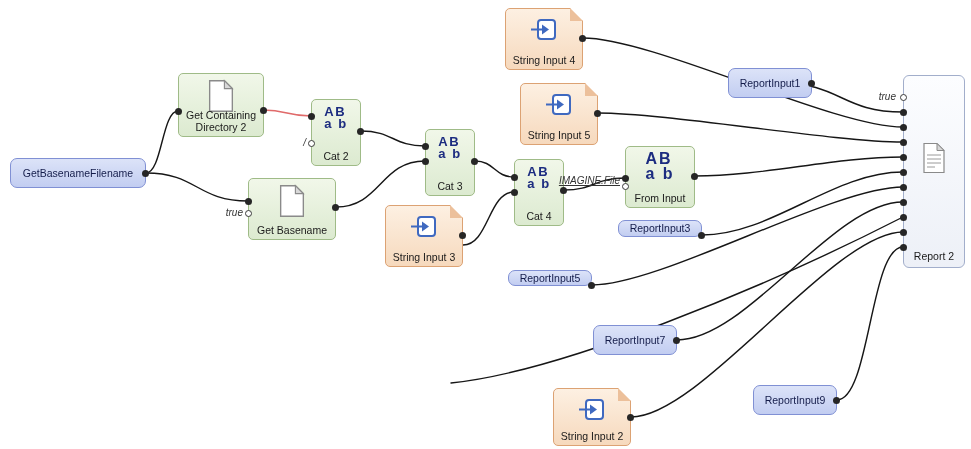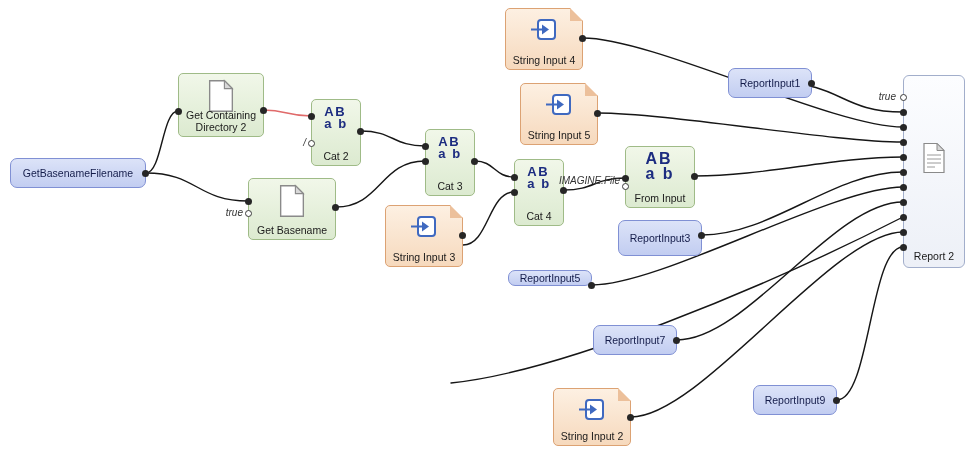--- a/index.html
+++ b/index.html
@@ -193,21 +193,21 @@
             <line x1="2" y1="14.5" x2="13" y2="14.5" stroke="#3f69c0" stroke-width="2"></line>
             <path d="M13 9.5 L20 14.5 L13 19.5 Z" fill="#3f69c0"></path>
           </svg></div>
         <div class="label">String Input 2</div>
         <div class="port filled right" style="top: 25px;"></div>
       </div>
       <div class="node param" style="left: 695px; top: 68px; width: 84px; height: 30px; margin-left: 33px;">
         <div class="label">ReportInput1</div>
         <div class="port filled right" style="top: 11px;"></div>
       </div>
-      <div class="node param" style="left: 618px; top: 220px; width: 84px; height: 36px;">
+      <div class="node param" style="left: 618px; top: 220px; width: 84px; height: 17px;">
         <div class="label">ReportInput3</div>
         <div class="port filled right" style="top: 11px;"></div>
       </div>
       <div class="node param" style="left: 508px; top: 270px; width: 84px; height: 16px;">
         <div class="label">ReportInput5</div>
         <div class="port filled right" style="top: 11px;"></div>
       </div>
       <div class="node param" style="left: 593px; top: 325px; width: 84px; height: 30px;">
         <div class="label">ReportInput7</div>
         <div class="port filled right" style="top: 11px;"></div>
@@ -237,16 +237,16 @@
         <div class="port filled left" style="top: 108px;"></div>
         <div class="port filled left" style="top: 123px;"></div>
         <div class="port filled left" style="top: 138px;"></div>
         <div class="port filled left" style="top: 153px;"></div>
         <div class="port filled left" style="top: 168px;"></div>
       </div>
     </div>
   <div id="annotation-layer">
       <div class="annotation" style="left: 203px; top: 207px; width: 40px; text-align: right;">true</div>
       <div class="annotation" style="left: 288px; top: 137px; width: 18px; text-align: right;">/</div>
-      <div class="annotation" style="left: 542px; top: 175px; width: 78px; text-align: right;">IMAGINE.File</div>
+      <div class="annotation" style="left: 542px; top: 175px; width: 78px; text-align: right; text-decoration: underline;">IMAGINE.File</div>
       <div class="annotation" style="left: 858px; top: 91px; width: 38px; text-align: right;">true</div>
     </div>
 </div>
 
 </body></html>

